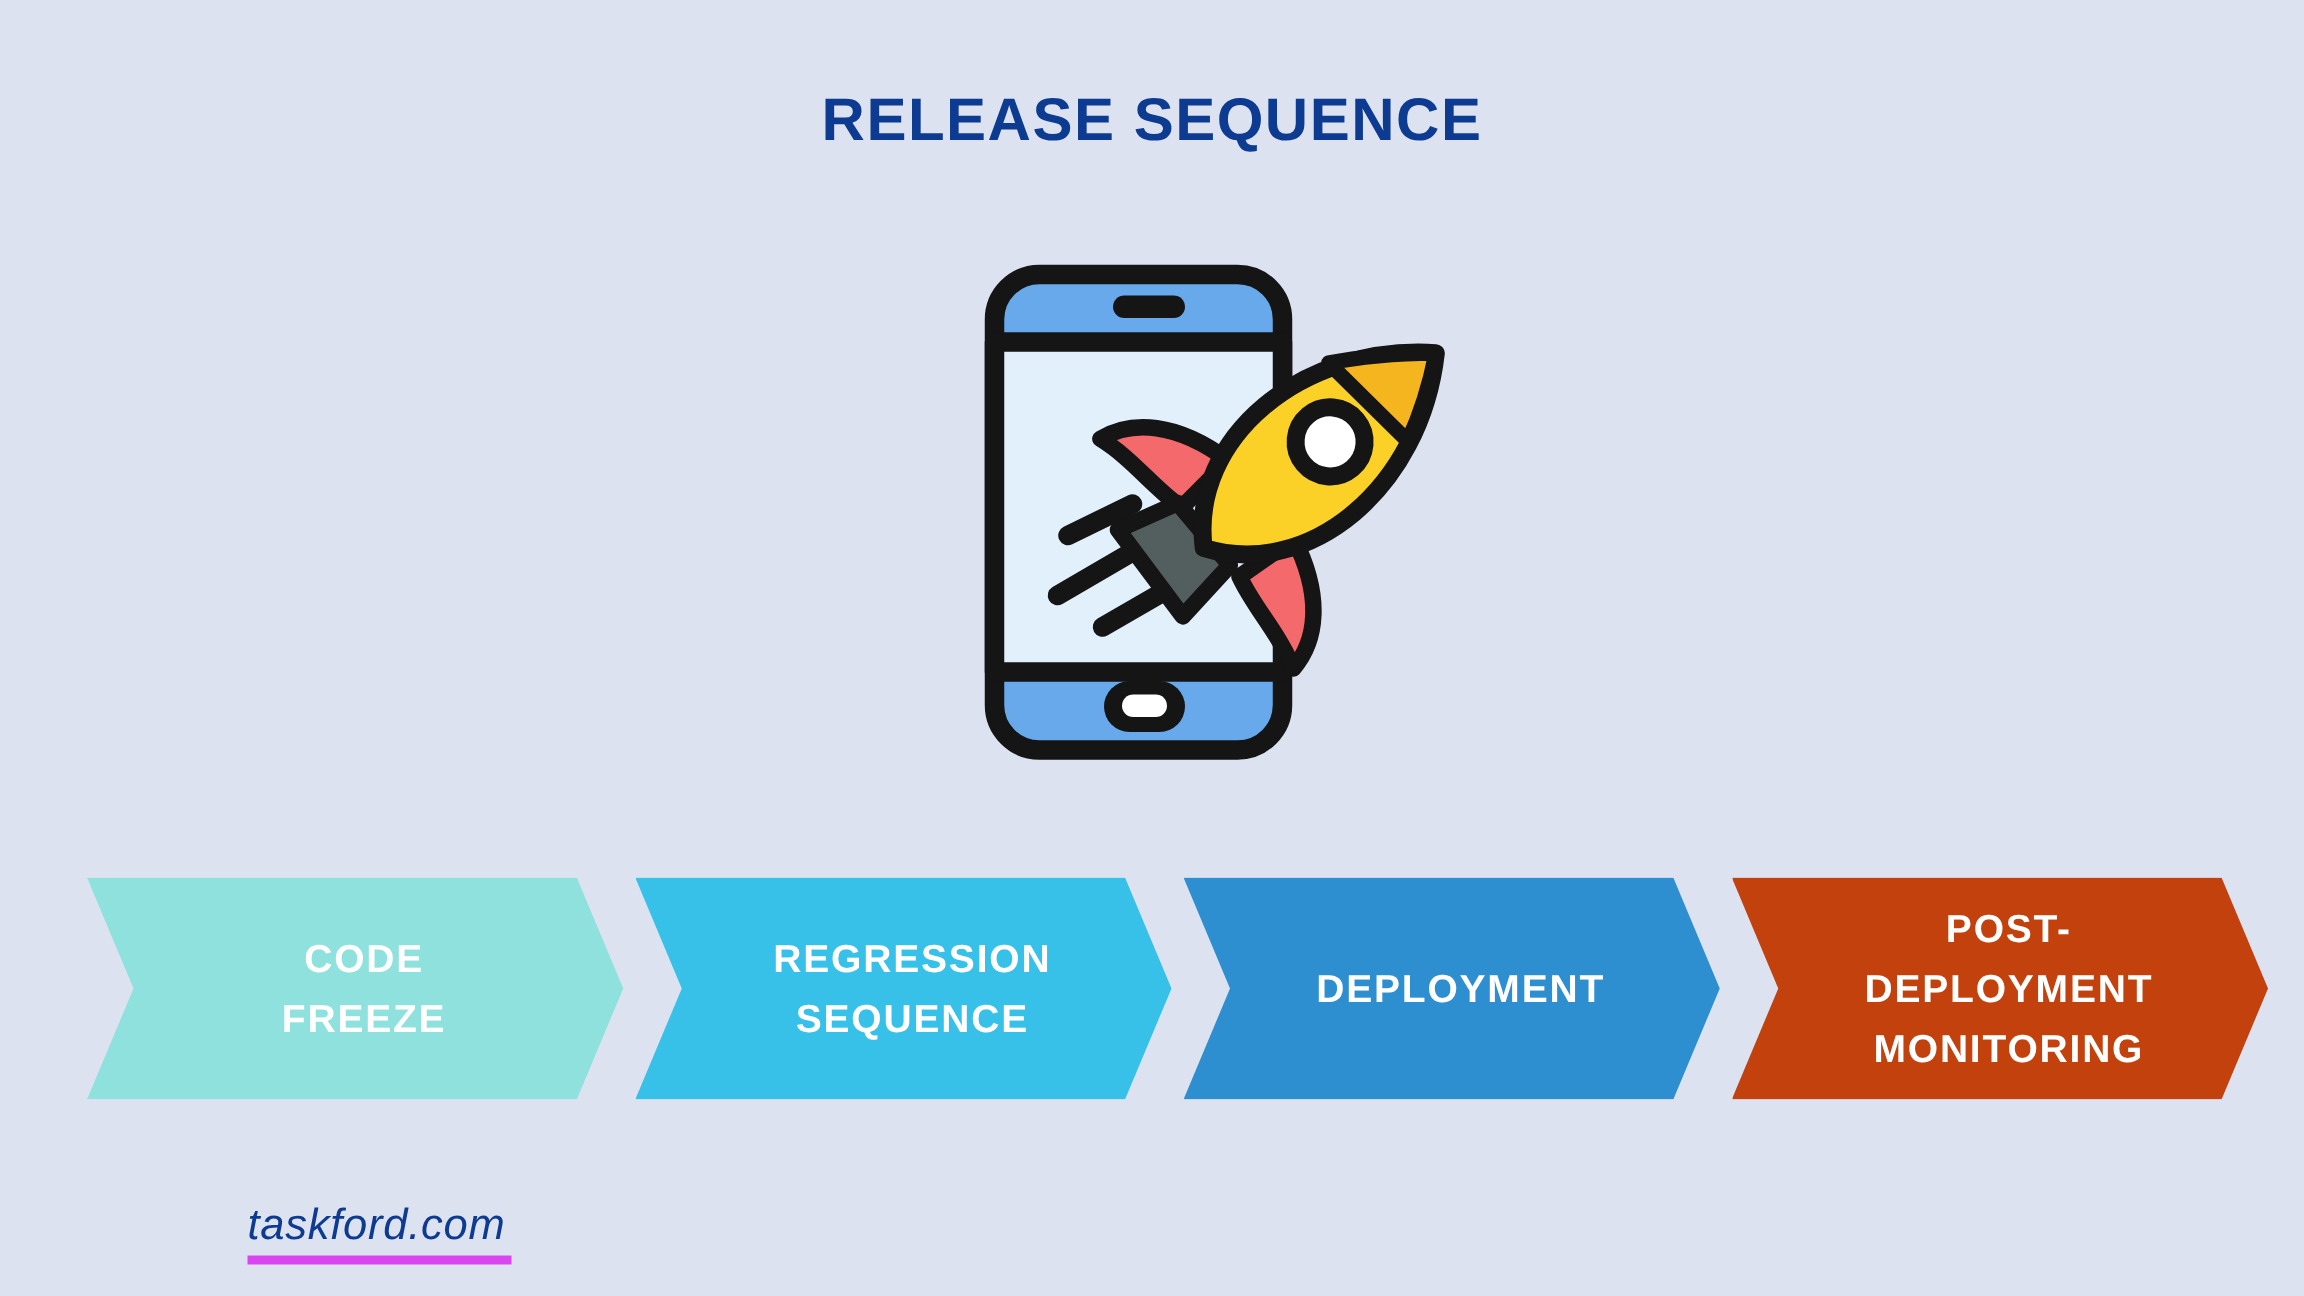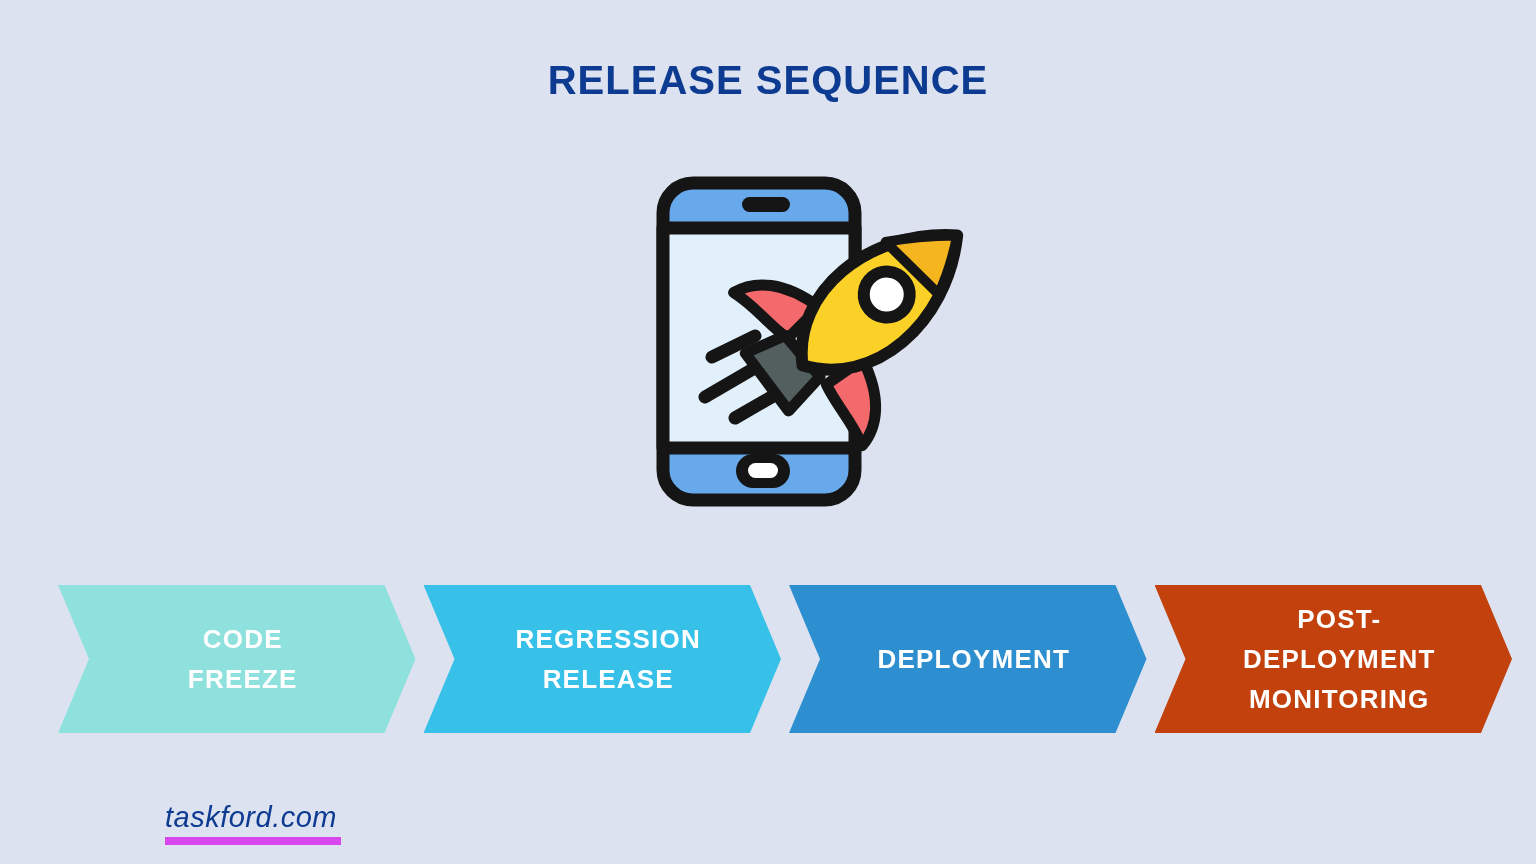--- a/index.html
+++ b/index.html
@@ -64,21 +64,21 @@
 
   .footer-link {
     position: absolute;
     left: 165px;
     top: 801px;
     font-size: 29px;
     font-style: italic;
     font-weight: 500;
     color: #0D3B91;
     letter-spacing: 0.5px;
-    border-bottom: 8px solid #d946ef;
+    border-bottom: 6px solid #d946ef;
     padding: 0 4px 3px 0;
     cursor: pointer;
   }
 </style>
 </head>
 <body>
 
 <div class="canvas" style="background: rgb(220, 226, 240);">
 
   <h1 class="page-title" style="color: rgb(13, 59, 145);">RELEASE SEQUENCE</h1>
@@ -106,21 +106,21 @@
       <path d="M -2,0 C 38,-62 135,-62 200,0 C 135,62 38,62 -2,0 Z" stroke-width="12" style="fill: rgb(251, 209, 39);"></path>
       <path d="M 141,-41 C 163,-29 183,-14 200,0 C 184,13 165,25 148,33 L 141,-41 Z" stroke-width="10" style="fill: rgb(245, 181, 31);"></path>
       <circle cx="108" cy="0" r="23" stroke-width="12" style="fill: rgb(255, 255, 255);"></circle>
     </g>
   </svg>
 
   <div class="flow">
     <div class="step" style="background: rgb(143, 225, 221);">CODE
 FREEZE</div>
     <div class="step" style="background: rgb(56, 193, 232);">REGRESSION
-RELEASE</div>
+SEQUENCE</div>
     <div class="step" style="background: rgb(46, 143, 208);">DEPLOYMENT</div>
     <div class="step" style="background: #c2410c;">POST-
 DEPLOYMENT
 MONITORING</div>
   </div>
 
   <a class="footer-link" style="color: rgb(13, 59, 145);">taskford.com</a>
 </div>
 
 </body></html>

